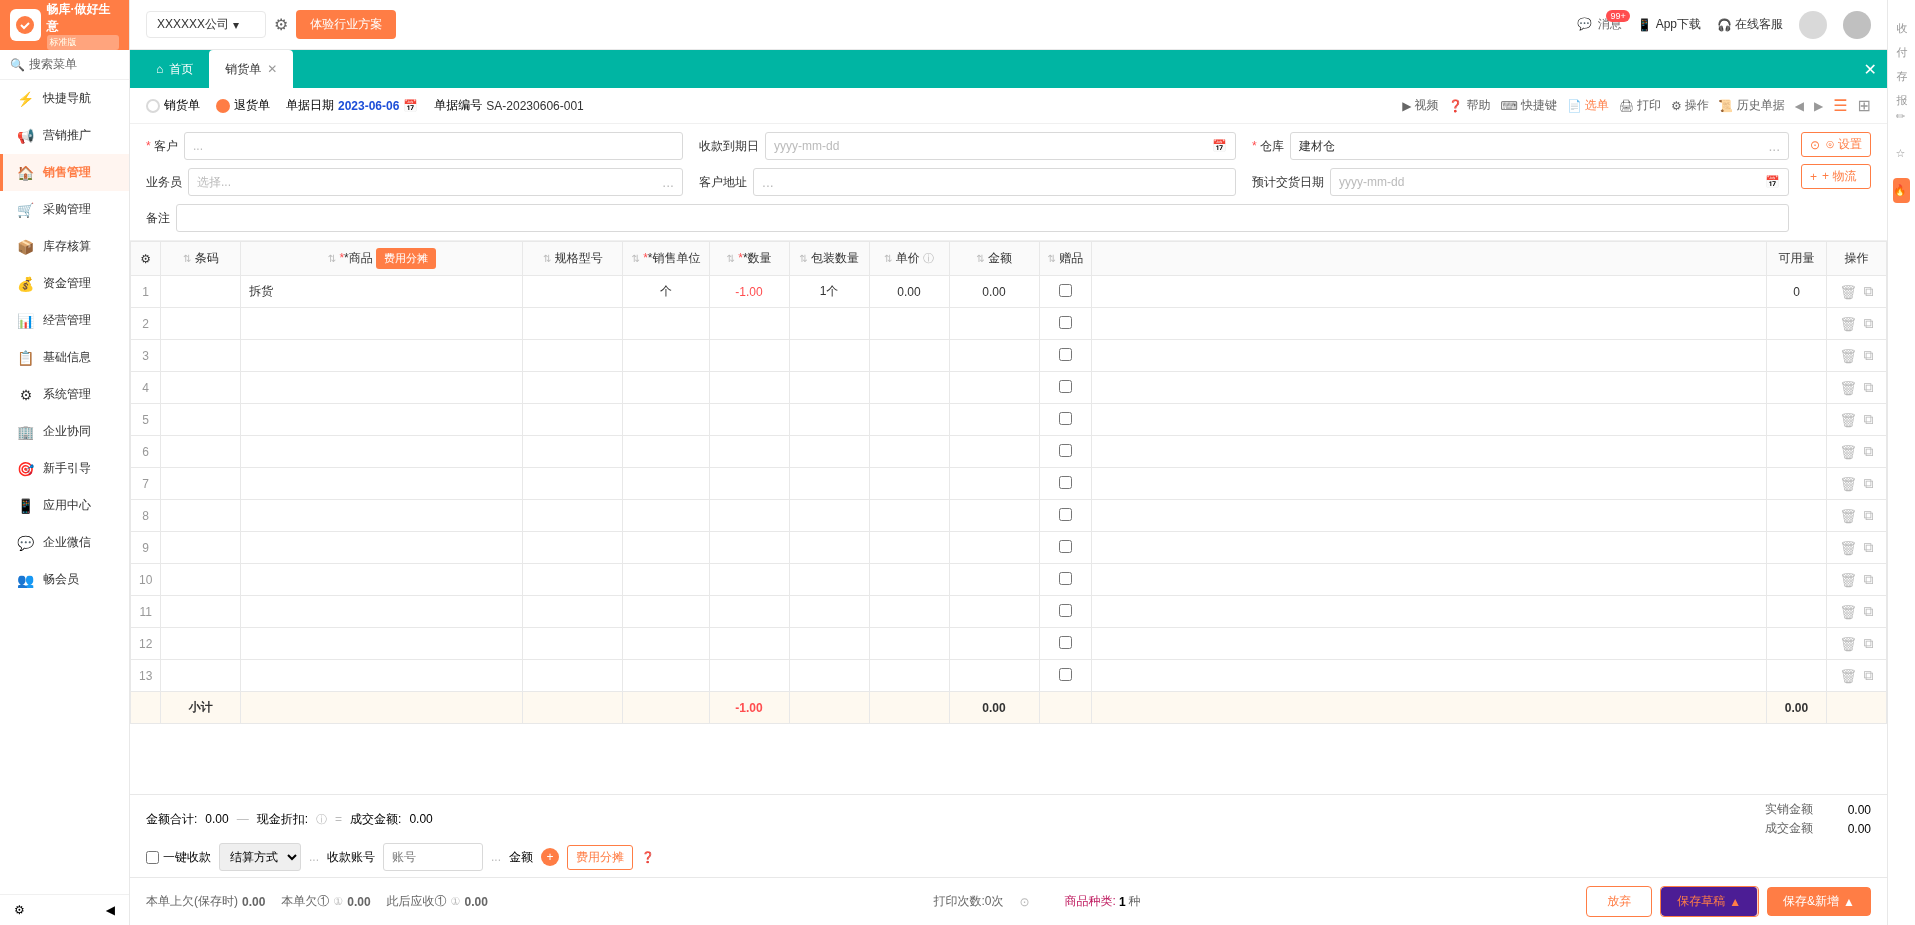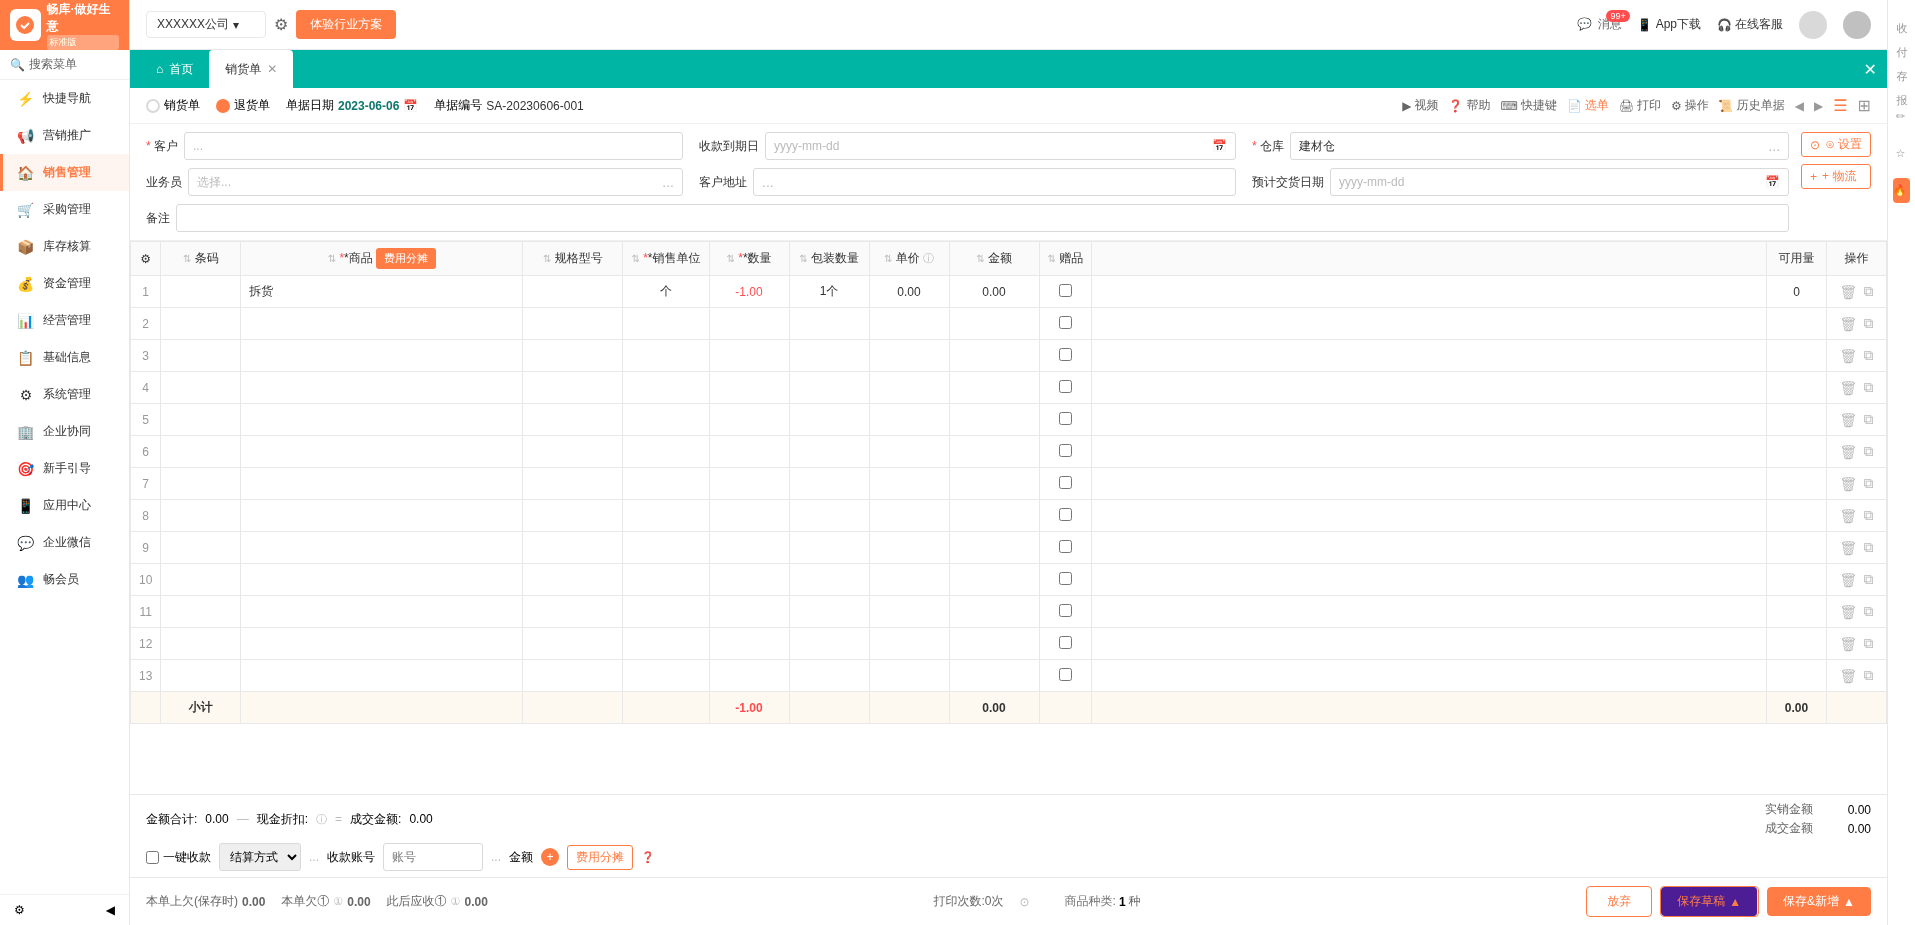--- a/index.html
+++ b/index.html
@@ -153,21 +153,21 @@
       display: flex; align-items: center; gap: 4px;
     }
 
     
     .right-panel {
       width: 28px; background: #fff; border-left: 1px solid #e8e8e8; display: flex; flex-direction: column;
       align-items: center; padding: 8px 0; gap: 12px; color: #999; font-size: 14px;
     }
     .right-panel-item { cursor: pointer; writing-mode: vertical-rl; font-size: 11px; padding: 6px 2px; }
     .right-panel-active { background: #ff7d45; color: #fff; border-radius: 3px; }
-    .form-date-display { color: #0f766e; font-weight: bold; }
+    .form-date-display { color: #1d4ed8; font-weight: bold; }
     .form-bill-num { color: #333; }
 
     .date-field { display: flex; align-items: center; gap: 4px; }
     .calendar-icon { color: #bbb; cursor: pointer; }
 
     .form-main { background: #fff; }
 
     .col-setting { width: 28px; }
     .col-barcode { width: 80px; }
     .col-goods { min-width: 120px; }
@@ -831,21 +831,21 @@
         <div class="footer-info-item">
           <span>此后应收①</span>
           <span class="info-icon">①</span>
           <span style="font-weight:bold;">0.00</span>
         </div>
       </div>
       <div style="display:flex; align-items:center; gap:16px;">
         <span style="color:#666;">打印次数:0次</span>
         <div style="display:flex;align-items:center;gap:3px;">
           <span style="color:#bbb;">⊙</span>
-          <span style="color:#737373;margin-left:32px;">商品种类:</span>
+          <span style="color:#be185d;margin-left:32px;">商品种类:</span>
           <span style="font-weight:bold;">1</span>
           <span style="color:#666;">种</span>
         </div>
       </div>
       <div class="footer-btns">
         <button class="abandon-btn">放弃</button>
         <div style="display:flex;border:1px solid #ff7d45;border-radius:4px;overflow:hidden;">
           <button class="save-draft-btn" style="border:none;border-right:1px solid #ffd0b5;">
             <span>保存草稿</span>
             <span>▲</span>

